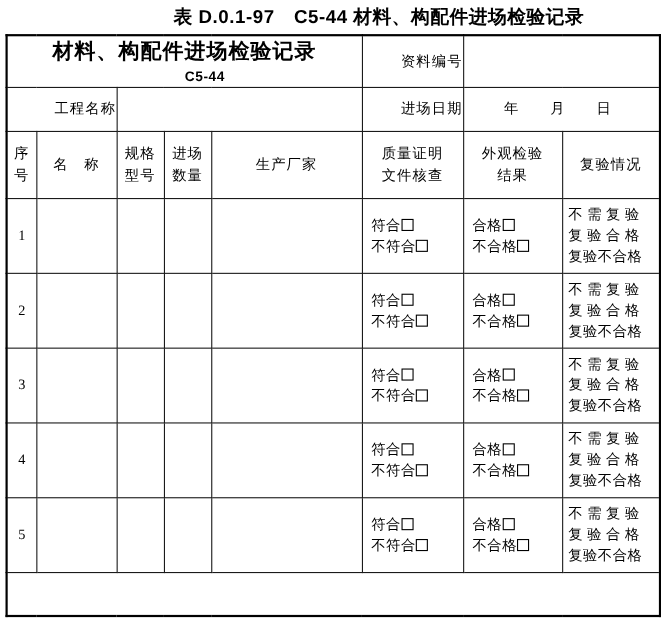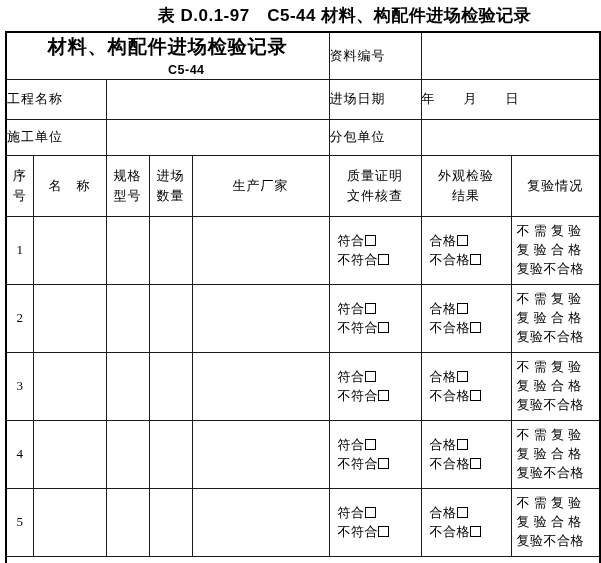--- a/index.html
+++ b/index.html
@@ -12,28 +12,28 @@
     text-align:center; font-family:"Liberation Sans", sans-serif;
     font-weight:bold; font-size:17px; letter-spacing:0.5px; color:#000;margin-left:44px;
   }
 
   table.form {
     position:absolute; left:5px; top:31px; width:595px;
     border-collapse:collapse; table-layout:fixed;
     border:2px solid #000;
   }
   td, th { border:1px solid #1a1a1a; font-weight:normal; font-size:13px; vertical-align:middle; }
-  .label-cell { text-align:left; letter-spacing:1px; }
+  .label-cell { text-align:right; letter-spacing:1px; }
   .value-cell { }
 
   .form-title-cell { text-align:center; }
   .ft-line1 { font-family:"Liberation Sans", sans-serif; font-weight:bold; font-size:19px; letter-spacing:1px; }
   .ft-line2 { font-family:"Liberation Sans", sans-serif; font-weight:bold; font-size:12.5px; margin-top:3px; letter-spacing:0.5px;padding-left:37px; }
 
-  .date-cell { text-align:left; padding-right:6px; letter-spacing:1px; }
+  .date-cell { text-align:center; padding-right:6px; letter-spacing:1px; }
 
   th.hdr { white-space:pre-line; text-align:center; line-height:20px; letter-spacing:1px; }
 
   .seq-cell { text-align:center; font-size:13px; }
 
   .chk-cell { padding-left:8px; }
   .opt-line {
     display:flex; justify-content:flex-start; align-items:center;
     width:62px; height:19px;
   }
@@ -86,26 +86,20 @@
       <td colspan="2" class="value-cell"></td>
     </tr>
 
     <tr class="row-b">
       <td colspan="2" class="label-cell">工程名称</td>
       <td colspan="3" class="value-cell"></td>
       <td class="label-cell">进场日期</td>
       <td colspan="2" class="date-cell">年　　月　　日</td>
     </tr>
 
-    <tr class="row-c">
-      <td colspan="2" class="label-cell">施工单位</td>
-      <td colspan="3" class="value-cell"></td>
-      <td class="label-cell">分包单位</td>
-      <td colspan="2" class="value-cell"></td>
-    </tr>
 
     <tr class="row-h">
       <th class="hdr">序
 号</th>
       <th class="hdr">名　称</th>
       <th class="hdr">规格
 型号</th>
       <th class="hdr">进场
 数量</th>
       <th class="hdr">生产厂家</th>

